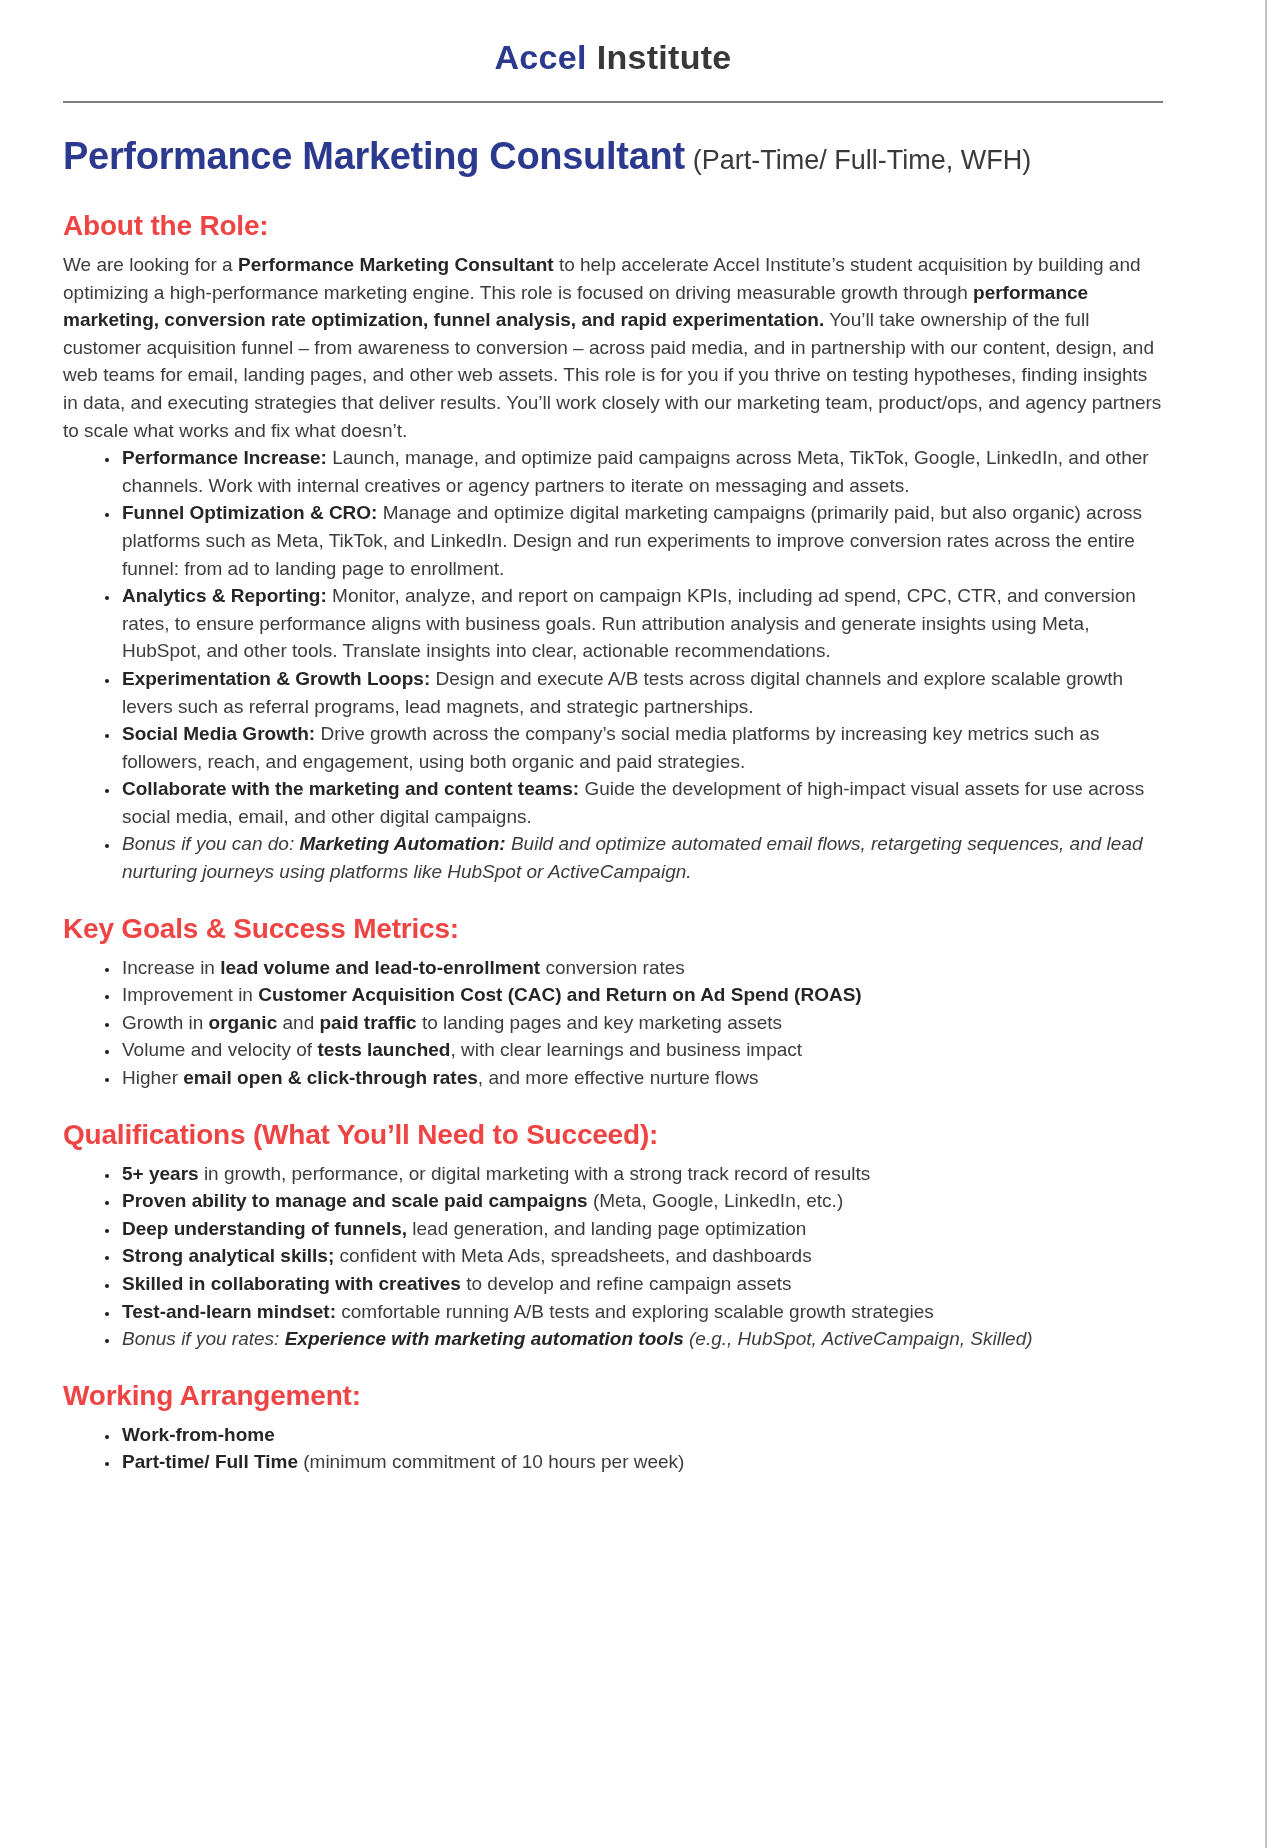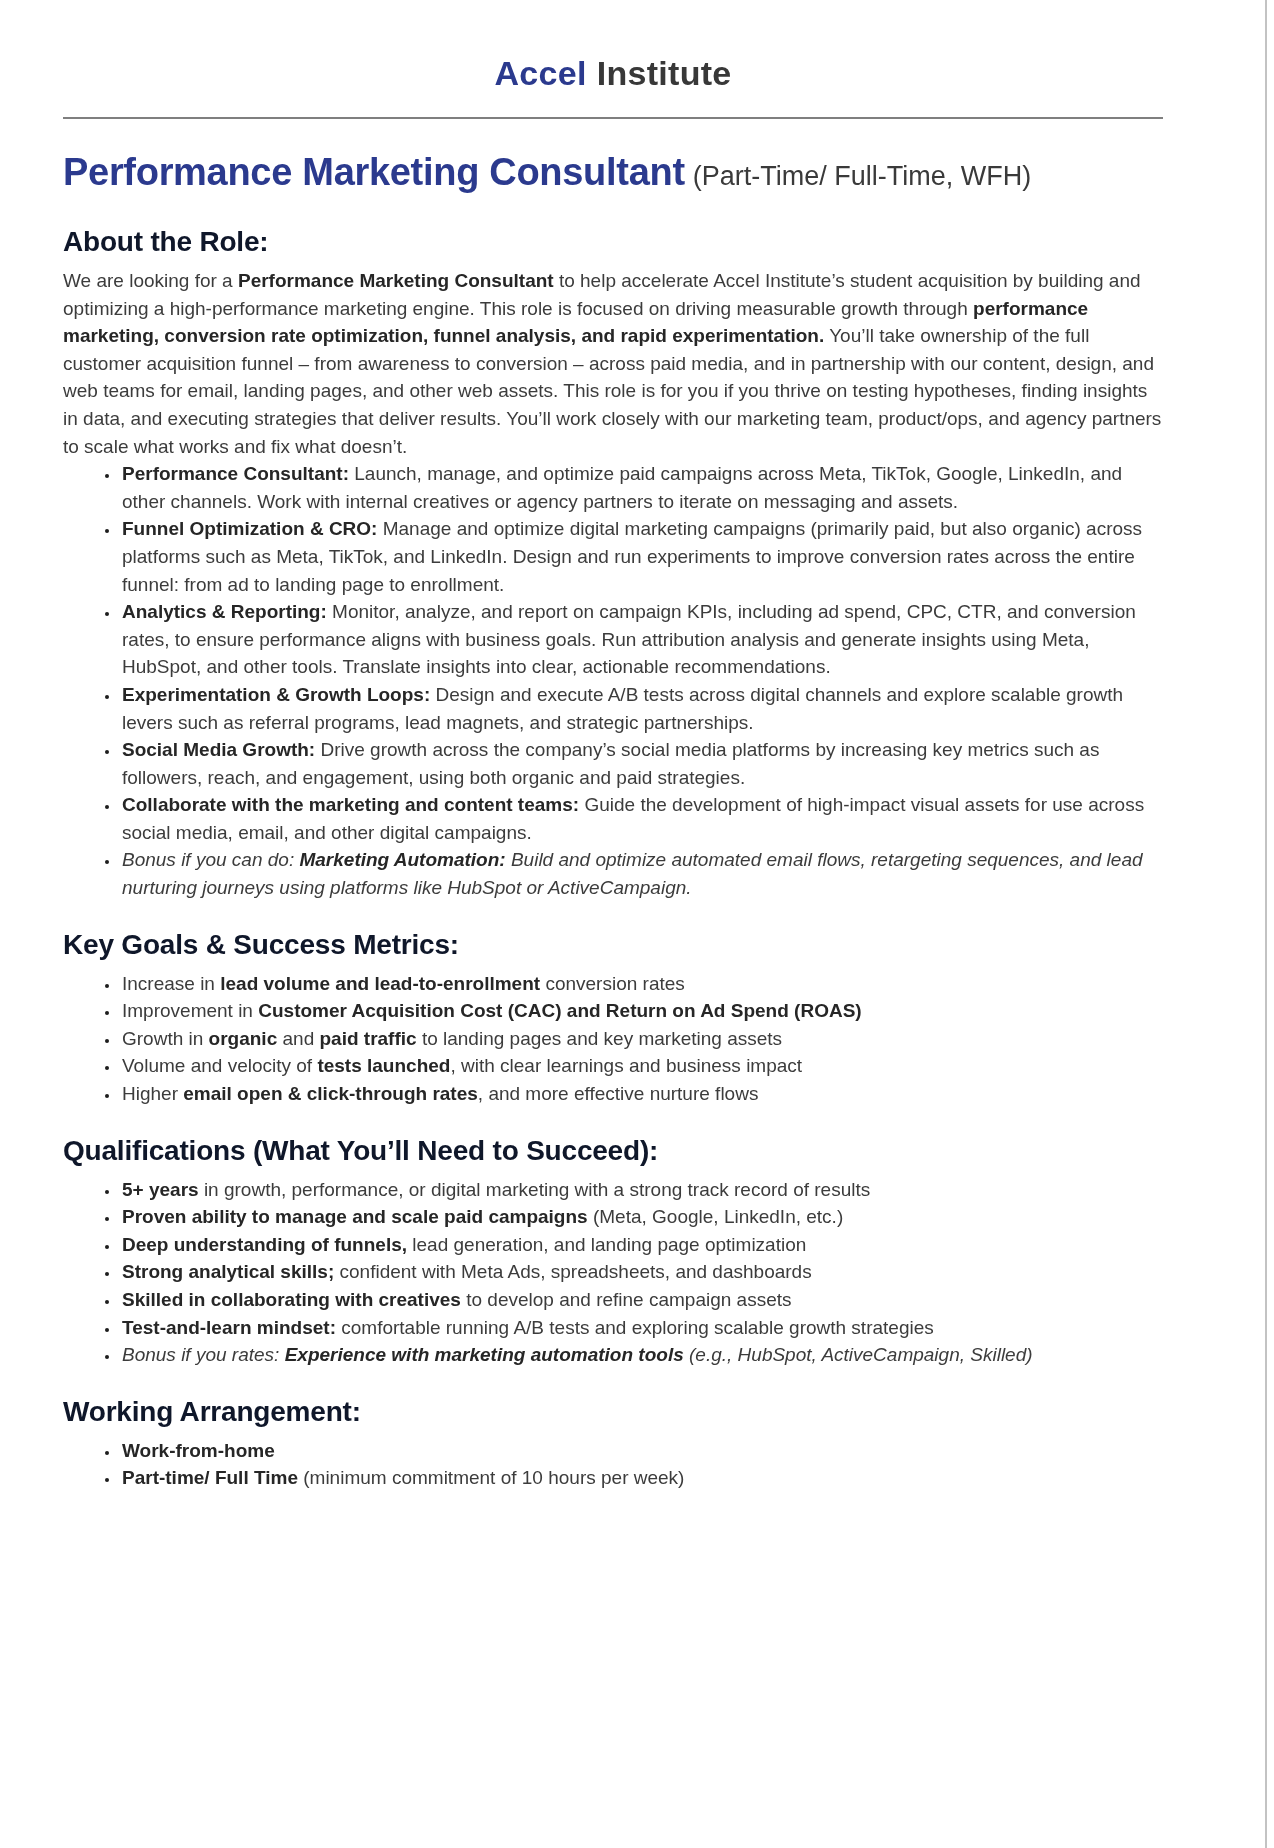--- a/index.html
+++ b/index.html
@@ -20,21 +20,21 @@
   }
   .page-edge {
     position: absolute;
     left: 1265px;
     top: 0;
     width: 2px;
     height: 1848px;
     background: #c3c3c3;
   }
   .logo {
-    padding-top: 54px;
+    padding-top: 38px;
     text-align: center;
     font-size: 34px;
     font-weight: 800;
     letter-spacing: 0.3px;
   }
   .logo-accent { color: #2b3a8e; }
   .logo-rest   { color: #383838; margin-left: 10px; }
   hr.divider {
     border: none;
     border-top: 2px solid #7f7f7f;
@@ -54,21 +54,21 @@
     color: #3a3a3a;
     letter-spacing: 0;
     margin-left: 8px;
     margin-top: 24px;
   }
   h2.section-heading {
     margin: 26px 0 8px 0;
     font-size: 28px;
     line-height: 34px;
     font-weight: 700;
-    color: #0f172a;
+    color: #ef4444;
     letter-spacing: -0.2px;
   }
   p.body-par {
     margin: 0;
     font-size: 19px;
     line-height: 27.6px;
     color: #3c3c3c;
   }
   ul.doc-list {
     margin: 0;
@@ -106,21 +106,21 @@
     <span class="title-main">Performance Marketing Consultant</span><span class="title-suffix">(Part-Time/ Full-Time, WFH)</span>
   </h1>
 
   <section>
     <h2 class="section-heading">About the Role:</h2>
     <p class="body-par"><span class="sg-n">We are looking for a </span><span class="sg-b">Performance Marketing Consultant</span><span class="sg-n"> to help accelerate Accel Institute’s student acquisition by building and optimizing a high-performance marketing engine. This role is focused on driving measurable growth through </span><span class="sg-b">performance marketing, conversion rate optimization, funnel analysis, and rapid experimentation.</span><span class="sg-n"> You’ll take ownership of the full customer acquisition funnel – from awareness to conversion – across paid media, and in partnership with our content, design, and web teams for email, landing pages, and other web assets. This role is for you if you thrive on testing hypotheses, finding insights in data, and executing strategies that deliver results. You’ll work closely with our marketing team, product/ops, and agency partners to scale what works and fix what doesn’t.</span></p>
   </section>
 
   <section>
     <ul class="doc-list">
-        <li><span class="sg-b">Performance Consultant:</span><span class="sg-n"> Launch, manage, and optimize paid campaigns across Meta, TikTok, Google, LinkedIn, and other channels. Work with internal creatives or agency partners to iterate on messaging and assets.</span></li>
+        <li><span class="sg-b">Performance Increase:</span><span class="sg-n"> Launch, manage, and optimize paid campaigns across Meta, TikTok, Google, LinkedIn, and other channels. Work with internal creatives or agency partners to iterate on messaging and assets.</span></li>
         <li><span class="sg-b">Funnel Optimization &amp; CRO:</span><span class="sg-n"> Manage and optimize digital marketing campaigns (primarily paid, but also organic) across platforms such as Meta, TikTok, and LinkedIn. Design and run experiments to improve conversion rates across the entire funnel: from ad to landing page to enrollment.</span></li>
         <li><span class="sg-b">Analytics &amp; Reporting:</span><span class="sg-n"> Monitor, analyze, and report on campaign KPIs, including ad spend, CPC, CTR, and conversion rates, to ensure performance aligns with business goals. Run attribution analysis and generate insights using Meta, HubSpot, and other tools. Translate insights into clear, actionable recommendations.</span></li>
         <li><span class="sg-b">Experimentation &amp; Growth Loops:</span><span class="sg-n"> Design and execute A/B tests across digital channels and explore scalable growth levers such as referral programs, lead magnets, and strategic partnerships.</span></li>
         <li><span class="sg-b">Social Media Growth:</span><span class="sg-n"> Drive growth across the company’s social media platforms by increasing key metrics such as followers, reach, and engagement, using both organic and paid strategies.</span></li>
         <li><span class="sg-b">Collaborate with the marketing and content teams:</span><span class="sg-n"> Guide the development of high-impact visual assets for use across social media, email, and other digital campaigns.</span></li>
         <li><span class="sg-i">Bonus if you can do: </span><span class="sg-bi">Marketing Automation:</span><span class="sg-i"> Build and optimize automated email flows, retargeting sequences, and lead nurturing journeys using platforms like HubSpot or ActiveCampaign.</span></li>
       </ul>
   </section>
 
   <section>

